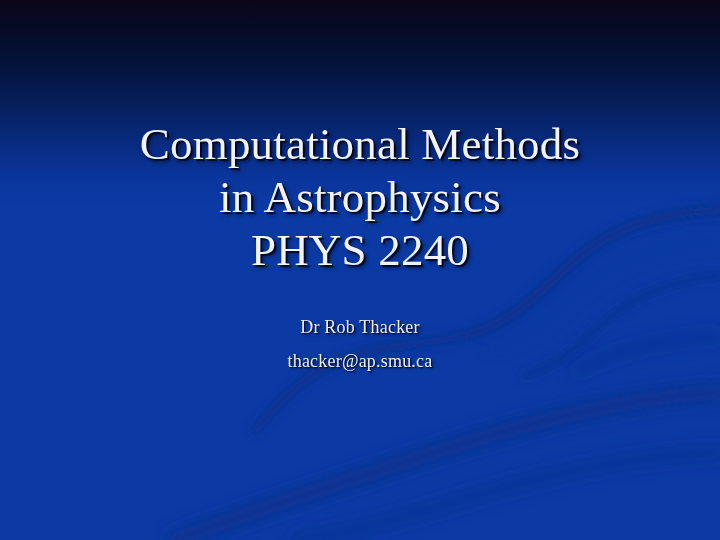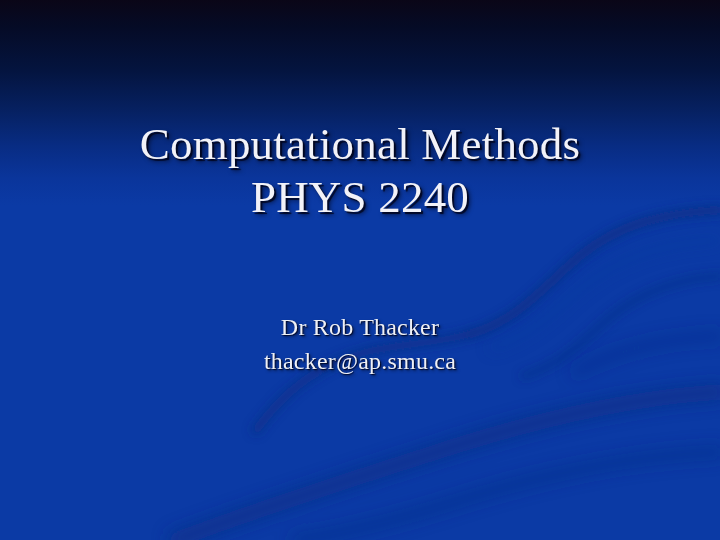--- a/index.html
+++ b/index.html
@@ -84,21 +84,21 @@
   .subtitle-block {
     position: absolute;
     left: 0;
     right: 0;
     top: 310px;
     text-align: center;
   }
 
   .subtitle-line {
     display: block;
-    font-size: 24px;
+    font-size: 18px;
     line-height: 34px;
     font-weight: 400;
     color: #eef0f6;
     letter-spacing: 0.2px;
     text-shadow:
       1px 1px 1px rgba(0, 0, 20, 0.80),
       2px 2px 3px rgba(0, 0, 15, 0.50);
   }
 </style>
 </head>
@@ -134,20 +134,21 @@
       <g filter="url(#soften2)" fill="none" stroke="#0c3b9e" stroke-linecap="round" opacity="0.55">
         <path d="M 720 240 C 648 244 606 266 572 296 C 546 320 524 338 492 348" stroke-width="5"></path>
       </g>
     </svg>
   </div>
 
   <div class="content">
 
     <div class="title-block">
       <span class="title-line">Computational Methods</span>
+      <span class="title-line">in Astrophysics</span>
       <span class="title-line">PHYS 2240</span>
     </div>
 
     <div class="subtitle-block">
       <span class="subtitle-line">Dr Rob Thacker</span>
       <span class="subtitle-line">thacker@ap.smu.ca</span>
     </div>
 
   </div>
 </div>

